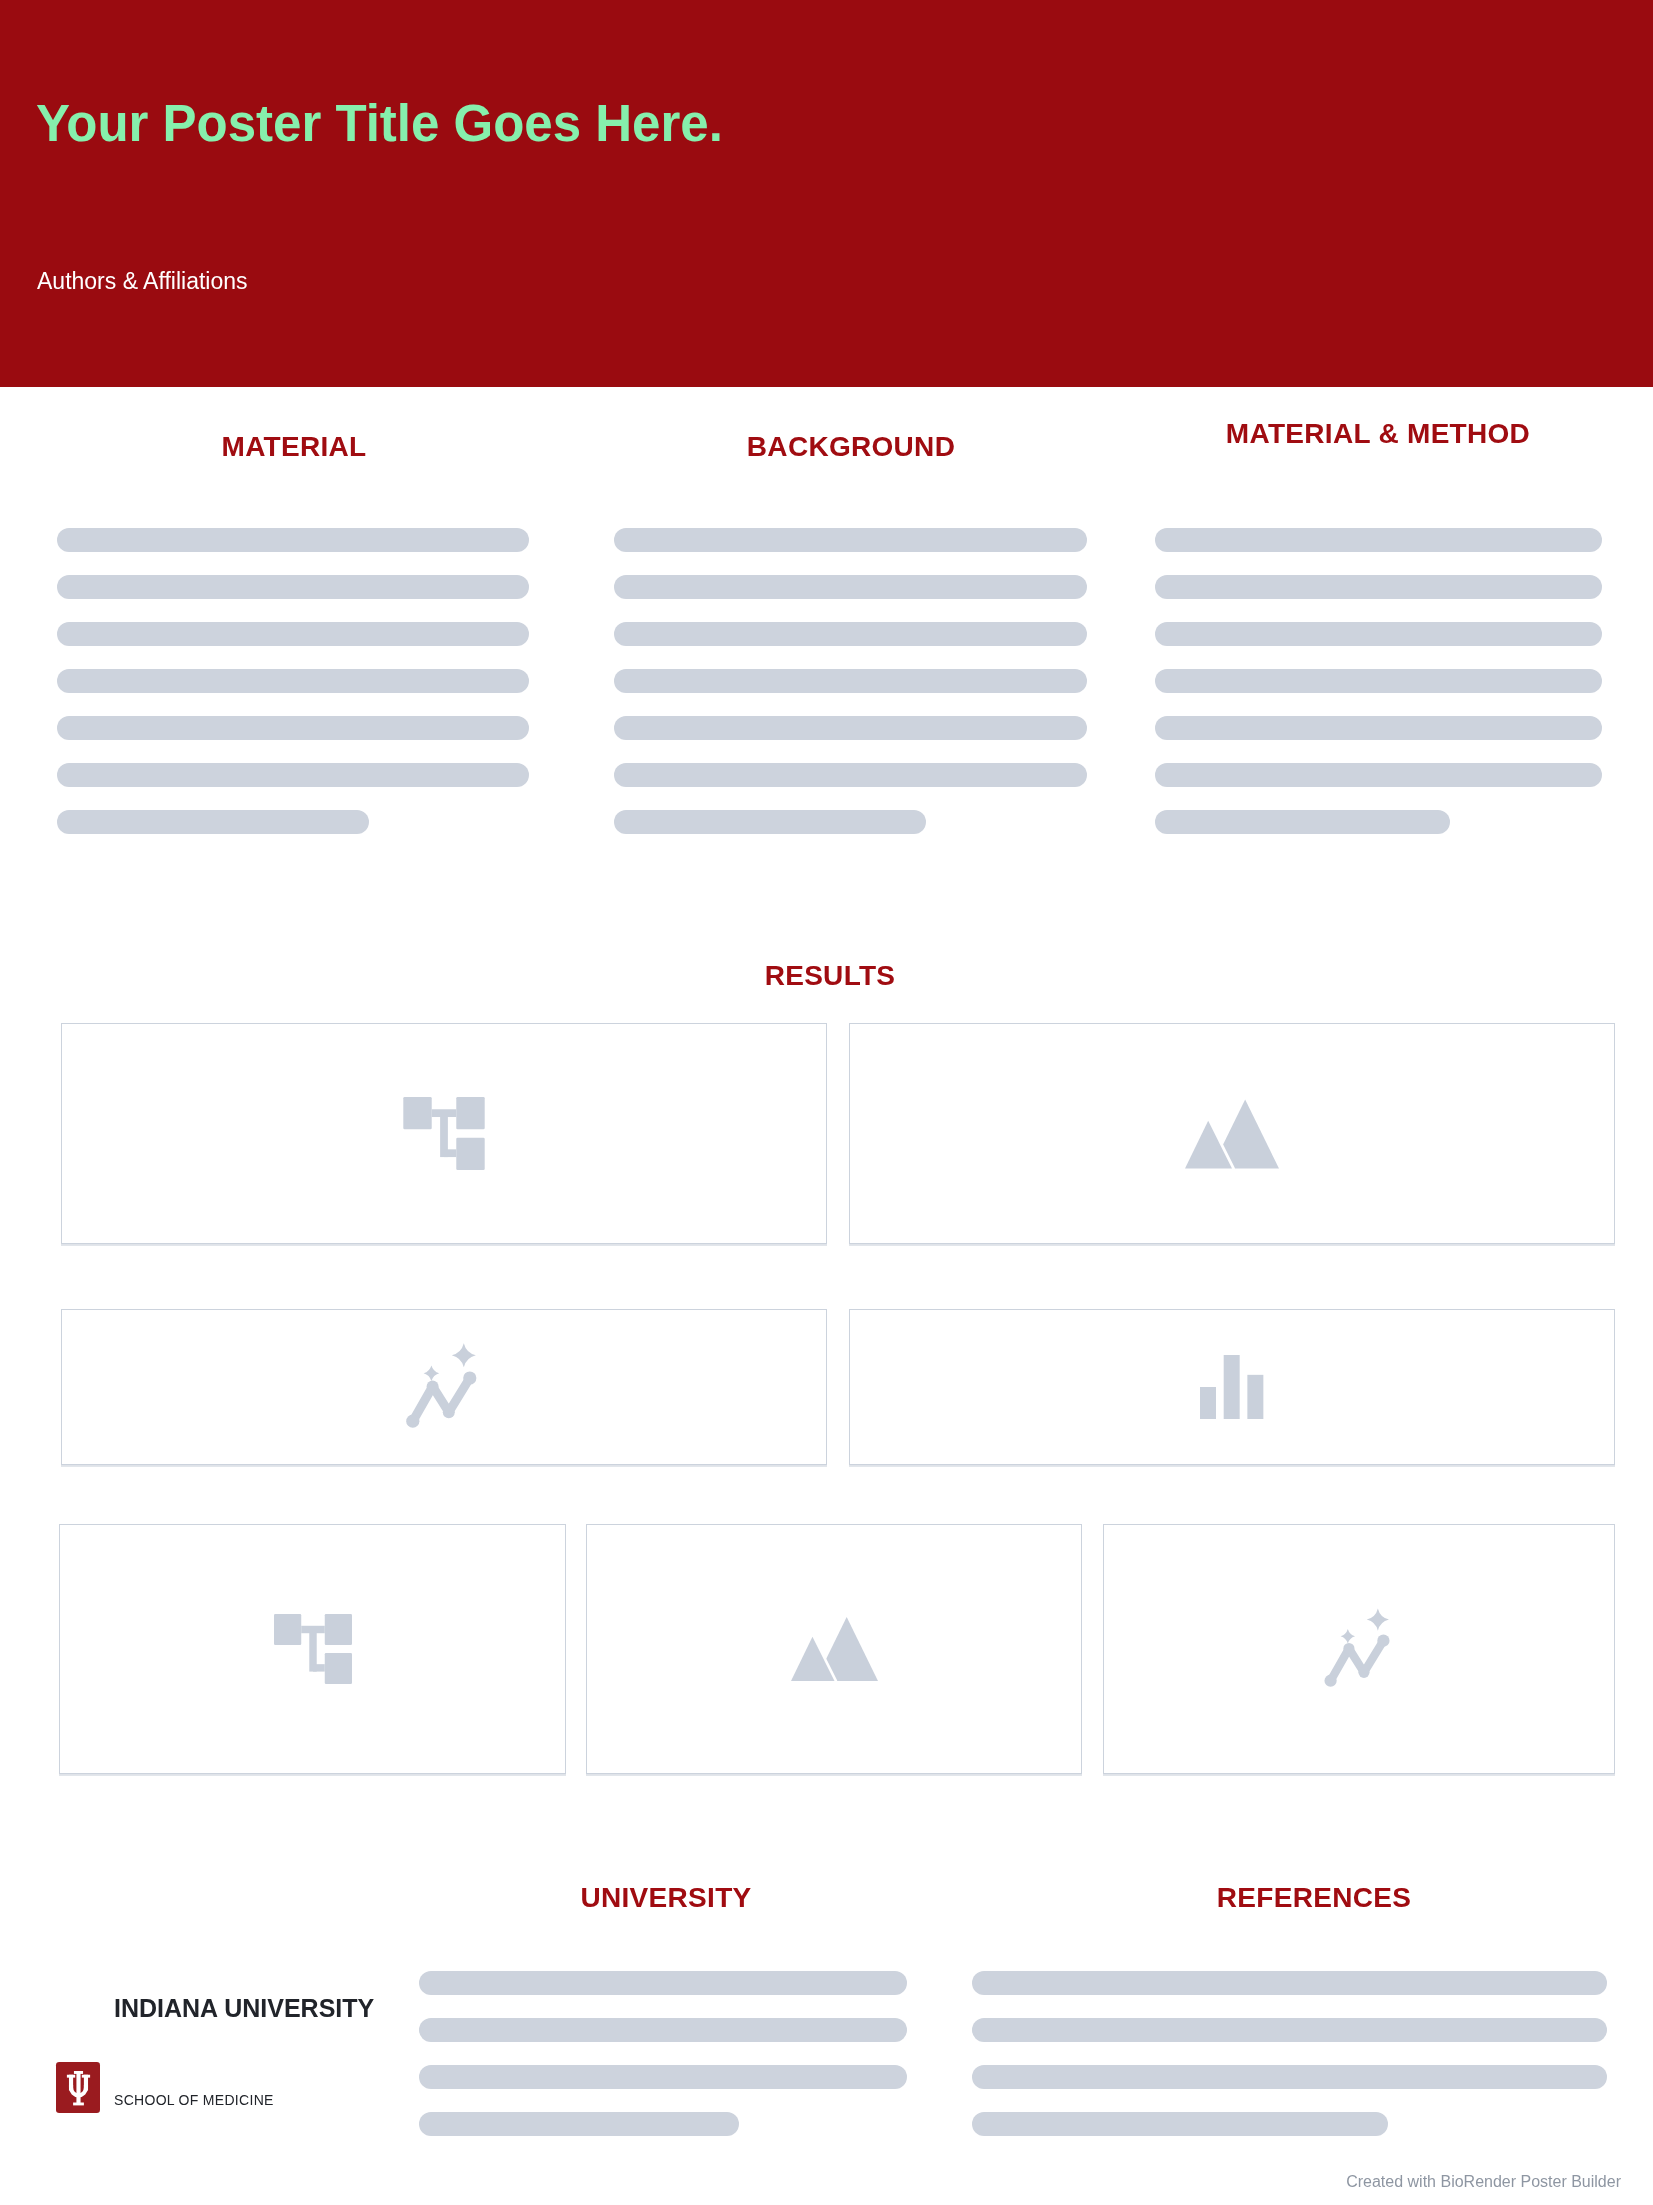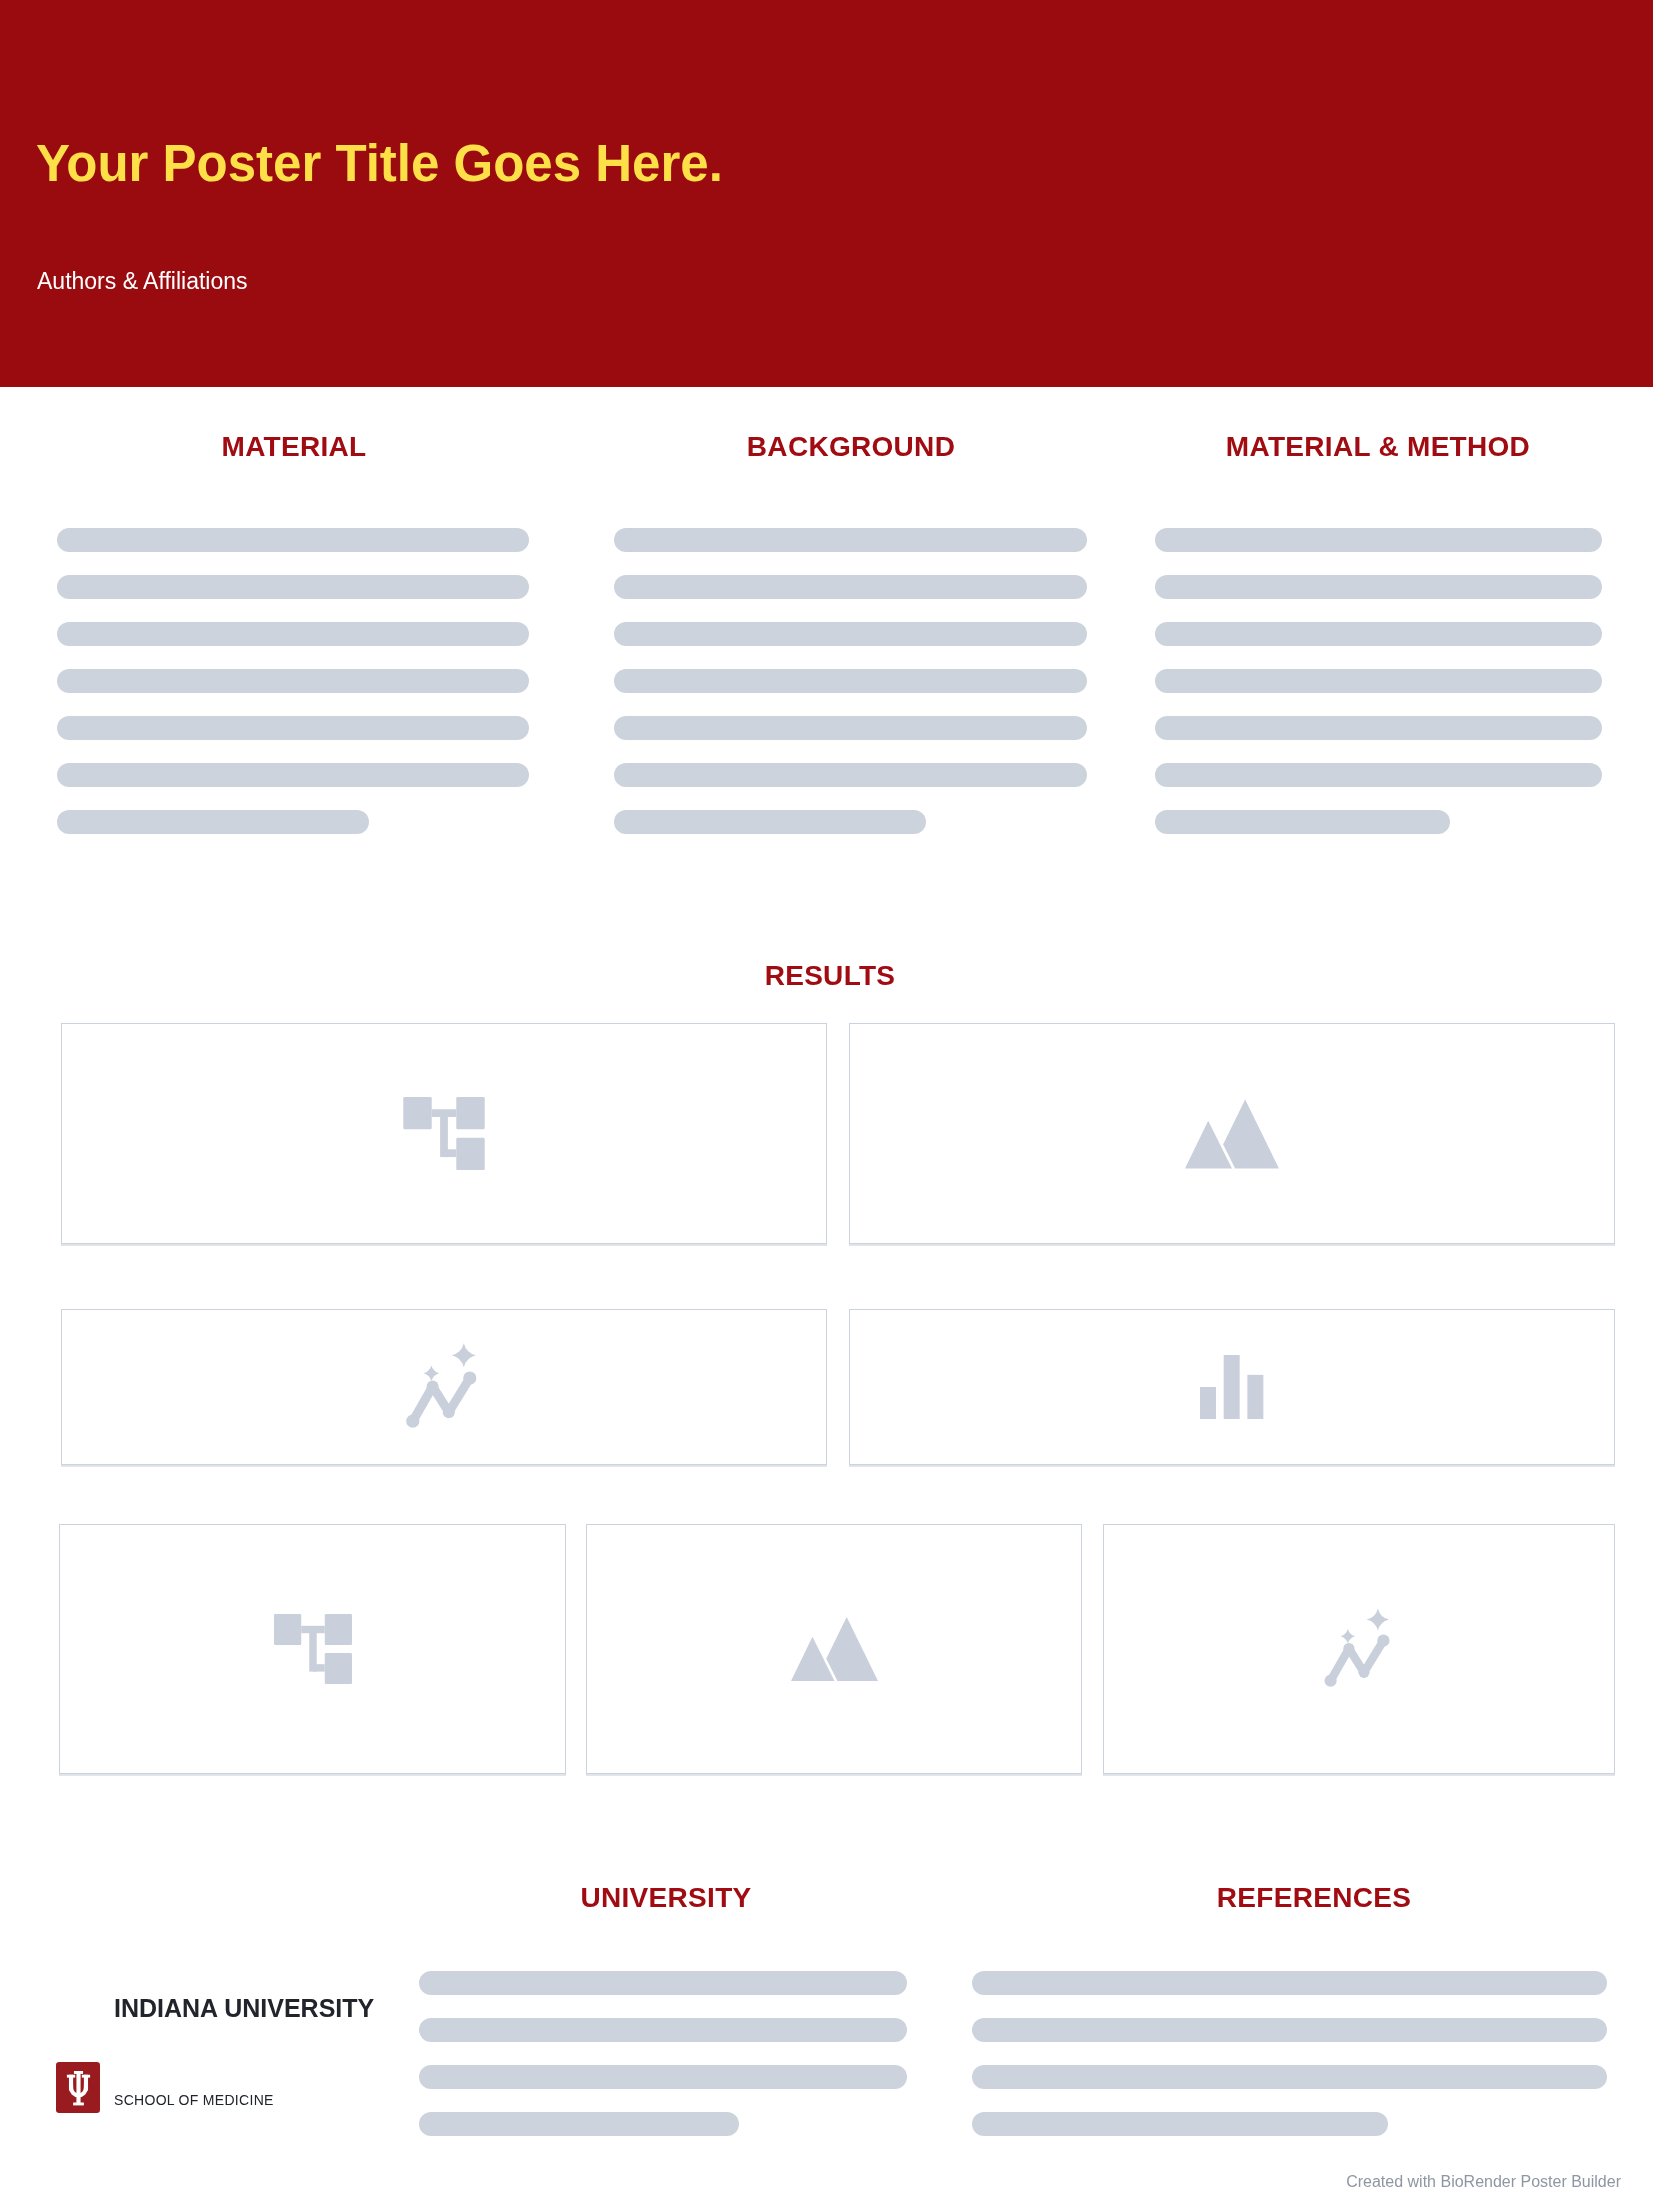--- a/index.html
+++ b/index.html
@@ -12,21 +12,21 @@
     --logo-red:#9A1B1F;
     --logo-ink:#21242A;
   }
   *{margin:0;padding:0;box-sizing:border-box;}
   html,body{background:#ffffff;}
   body{font-family:"Liberation Sans", sans-serif;}
   #poster{position:relative;width:1654px;height:2205px;background:#ffffff;overflow:hidden;}
 
   
   .header{position:absolute;left:0;top:0;width:1654px;height:387px;background:var(--brand-red);}
-  .title{position:absolute;left:36px;top:94px;color:#fde047;font-size:51px;font-weight:700;letter-spacing:0;white-space:nowrap;margin-top:40px;}
+  .title{position:absolute;left:36px;top:94px;color:#86efac;font-size:51px;font-weight:700;letter-spacing:0;white-space:nowrap;}
   .authors{position:absolute;left:37px;top:268px;color:#ffffff;font-size:23px;font-weight:400;}
 
   
   .h2{position:absolute;transform:translateX(-50%);font-size:28px;font-weight:700;color:var(--heading-red);letter-spacing:0.3px;white-space:nowrap;}
 
   
   .bars{position:absolute;}
   .bar{height:24px;border-radius:12px;background:var(--ph-gray);margin-bottom:23px;}
   .bar:last-child{margin-bottom:0;}
 
@@ -51,21 +51,21 @@
 
 <div id="poster">
 
   <div class="header">
     <div class="title">Your Poster Title Goes Here.</div>
     <div class="authors">Authors &amp; Affiliations</div>
   </div>
 
   <div class="h2" style="left:294px;top:431px;">MATERIAL</div>
   <div class="h2" style="left:851px;top:431px;">BACKGROUND</div>
-  <div class="h2" style="left:1378px;top:431px;">MATERIAL &amp; METHOD</div>
+  <div class="h2" style="left:1378px;top:418px;">MATERIAL &amp; METHOD</div>
 
   <div class="bars" style="left:57px;top:528px;width:472px;">
       <div class="bar" style="width: 100%;"></div>
       <div class="bar" style="width: 100%;"></div>
       <div class="bar" style="width: 100%;"></div>
       <div class="bar" style="width: 100%;"></div>
       <div class="bar" style="width: 100%;"></div>
       <div class="bar" style="width: 100%;"></div>
       <div class="bar" style="width: 66%;"></div>
     </div>

